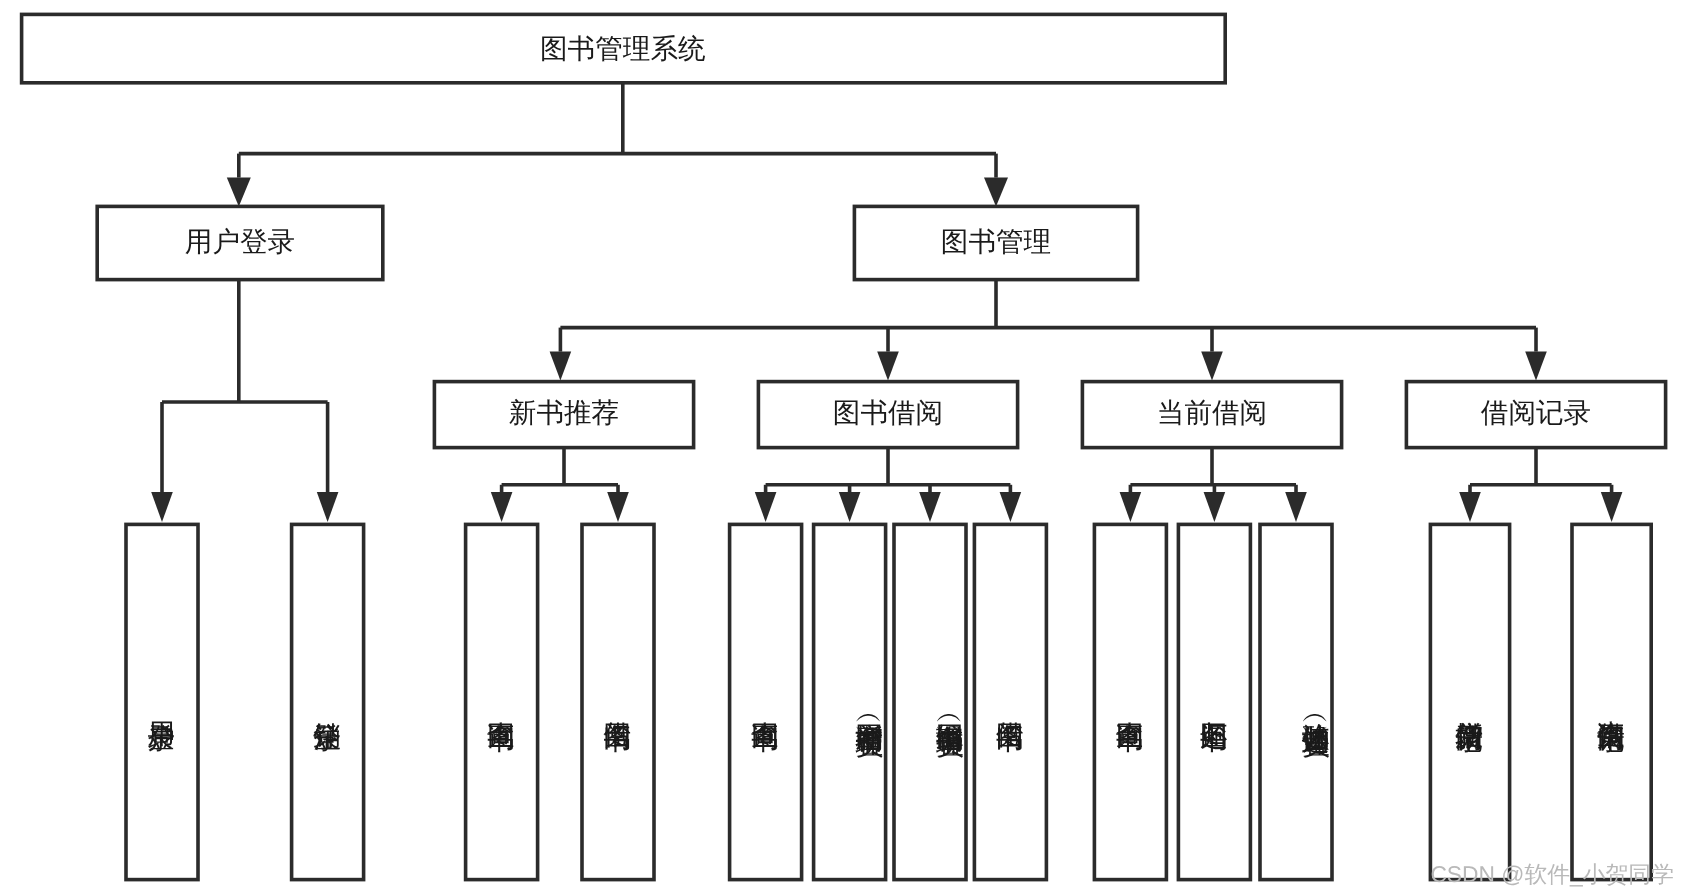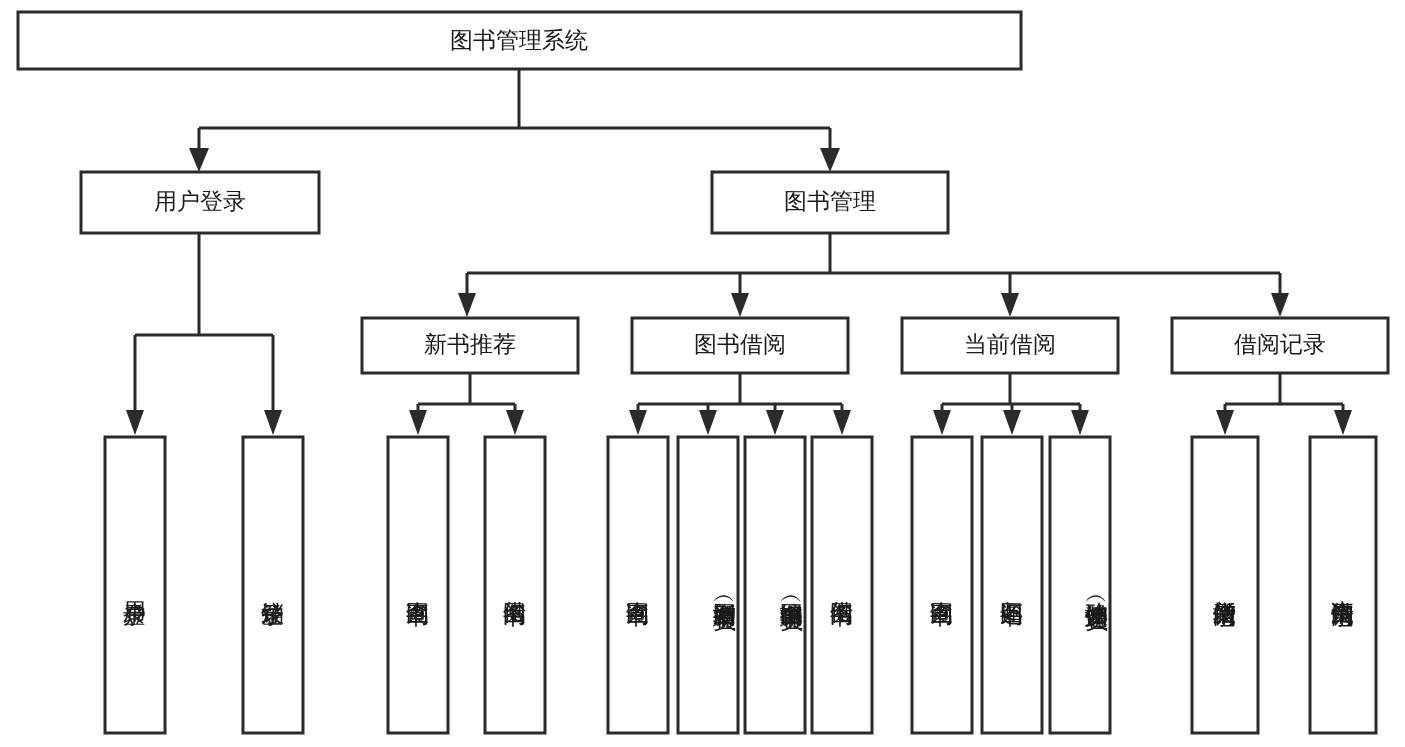--- a/index.html
+++ b/index.html
@@ -204,14 +204,15 @@
   <div class="label-vert" style="left:912px; top:437px; width:60px; height:296px; display:flex; align-items:center; justify-content:center;">查询图书</div>
 
   <div class="label-vert" style="left:982px; top:437px; width:60px; height:296px; display:flex; align-items:center; justify-content:center;">归还图书</div>
 
   <div class="label-vert" style="left:1050px; top:443px; width:60px; height:290px; display:flex; align-items:flex-start; justify-content:center;">确认归还（管理员）</div>
 
   <div class="label-vert" style="left:1192px; top:437px; width:66px; height:296px; display:flex; align-items:center; justify-content:center;">新增借阅记录</div>
 
   <div class="label-vert" style="left:1310px; top:437px; width:66px; height:296px; display:flex; align-items:center; justify-content:center;">查询借阅记录</div>
 
+  <div class="watermark" style="left:1192px; top:716px;">CSDN @软件_小贺同学</div>
 
 </div>
 
 </body></html>

